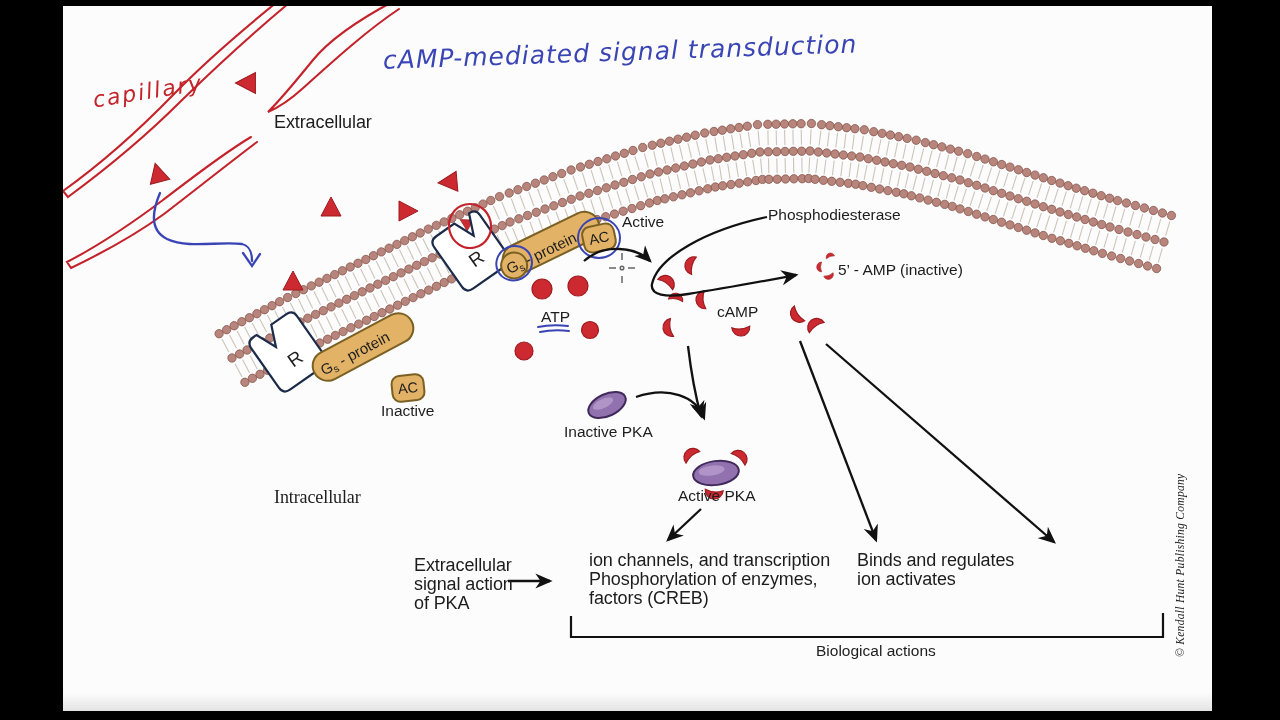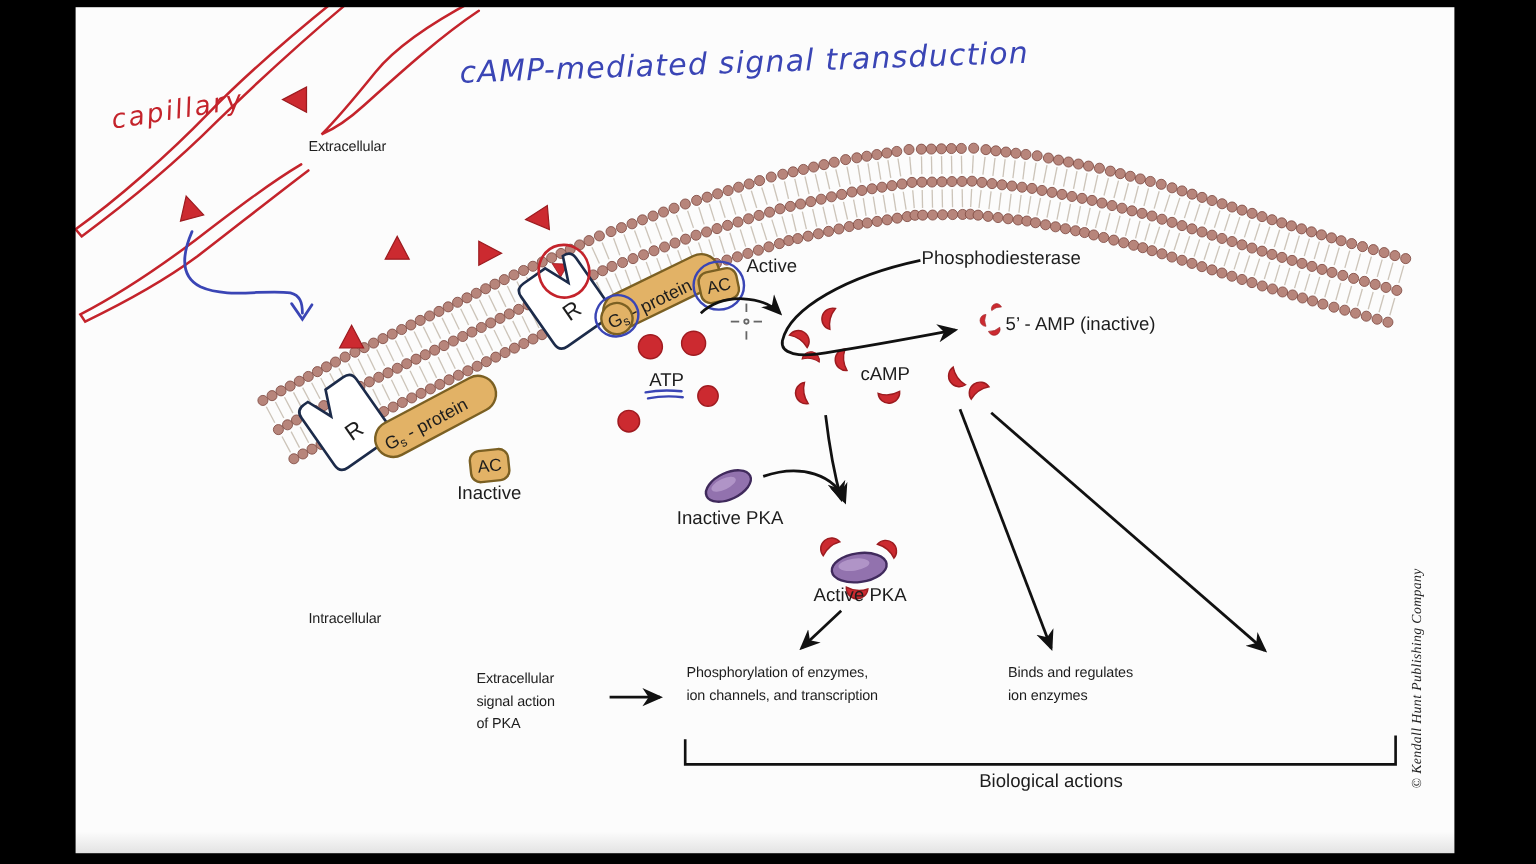--- a/index.html
+++ b/index.html
@@ -5,23 +5,23 @@
   html,body{margin:0;padding:0;background:#000;}
   .stage{position:relative;width:1280px;height:720px;background:#fcfcfc;overflow:hidden;
          font-family:"Liberation Sans",sans-serif;color:#1d1d1d;}
   .bar{position:absolute;background:#000;}
   #bar-left{left:0;top:0;width:63px;height:720px;}
   #bar-right{left:1212px;top:0;width:68px;height:720px;}
   #bar-top{left:0;top:0;width:1280px;height:6px;}
   #bar-bottom{left:0;top:711px;width:1280px;height:9px;}
   #fade-strip{position:absolute;left:63px;top:693px;width:1149px;height:18px;
               background:linear-gradient(#fcfcfc,#e3e3e3);}
-  .txtblock{position:absolute;font-size:12px;line-height:19px;letter-spacing:-0.1px;white-space:nowrap;}
+  .txtblock{position:absolute;font-size:18px;line-height:19px;letter-spacing:-0.1px;white-space:nowrap;margin-left:17px;}
   #tb-extracellular{left:257px;top:113px;}
-  #tb-intracellular{left:257px;top:506px;}
+  #tb-intracellular{left:257px;top:488px;font-family:Liberation Serif, serif;}
   #tb-phosphatases{left:397px;top:556px;}
   #tb-phosphorylation{left:572px;top:551px;}
   #tb-binds-reg{left:840px;top:551px;}
   #tb-binds-act{left:1022px;top:551px;}
   svg{position:absolute;left:0;top:0;}
   svg text{font-family:"Liberation Sans",sans-serif;fill:#1d1d1d;}
   .hand-red{font-family:"DejaVu Sans",sans-serif;font-style:italic;fill:#c4232b;letter-spacing:2px;}
   .hand-blue{font-family:"DejaVu Sans",sans-serif;font-style:italic;fill:#3a45b5;letter-spacing:1px;}
   .copyright{font-family:"Liberation Serif",serif;font-style:italic;font-size:11.5px;fill:#222;letter-spacing:.3px;}
 </style>
@@ -755,27 +755,28 @@
   <div class="txtblock" id="tb-extracellular">Extracellular</div>
   <div class="txtblock" id="tb-intracellular">Intracellular</div>
 
   <div class="txtblock" id="tb-phosphatases">
     <div>Extracellular</div>
     <div>signal action</div>
     <div>of PKA</div>
   </div>
 
   <div class="txtblock" id="tb-phosphorylation">
+    <div>ion channels, and transcription</div>
     <div>Phosphorylation of enzymes,</div>
-    <div>ion channels, and transcription</div>
+    <div>factors (CREB)</div>
   </div>
 
   <div class="txtblock" id="tb-binds-reg">
     <div>Binds and regulates</div>
-    <div>ion enzymes</div>
+    <div>ion activates</div>
   </div>
 
 
   <div id="fade-strip"></div>
   <div class="bar" id="bar-top"></div>
   <div class="bar" id="bar-left"></div>
   <div class="bar" id="bar-right"></div>
   <div class="bar" id="bar-bottom"></div>
 </div>
 

